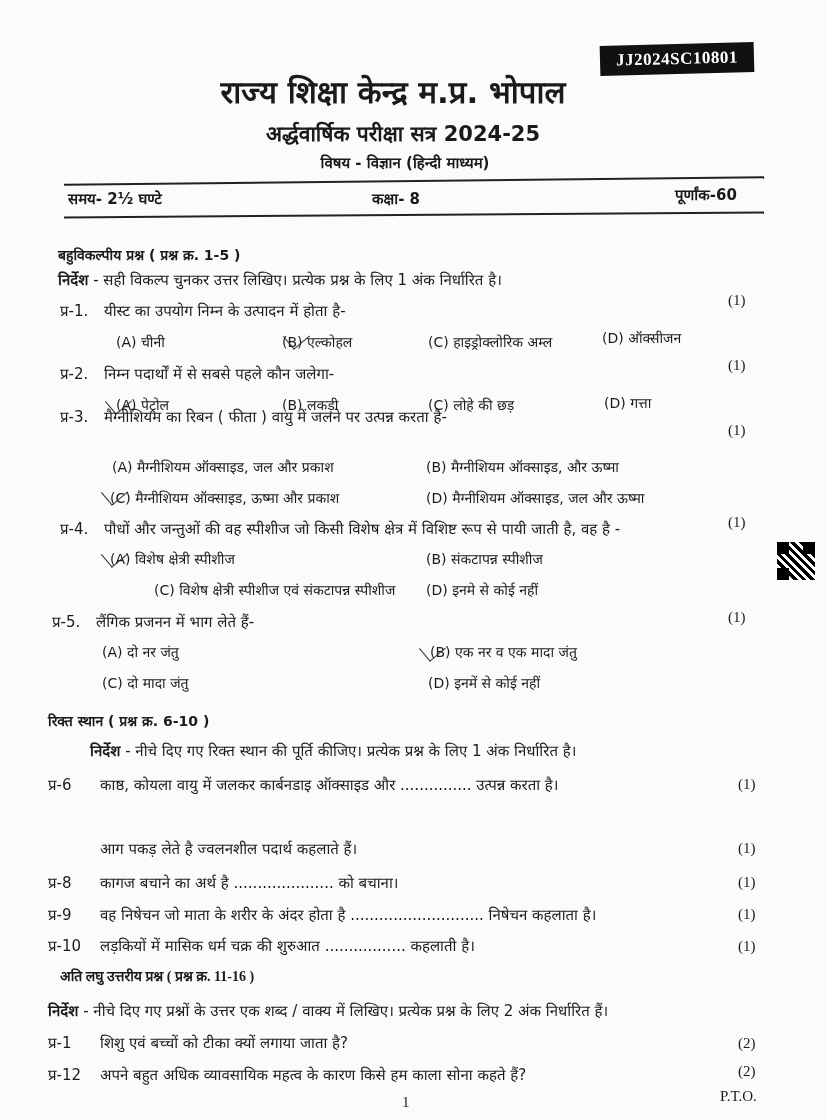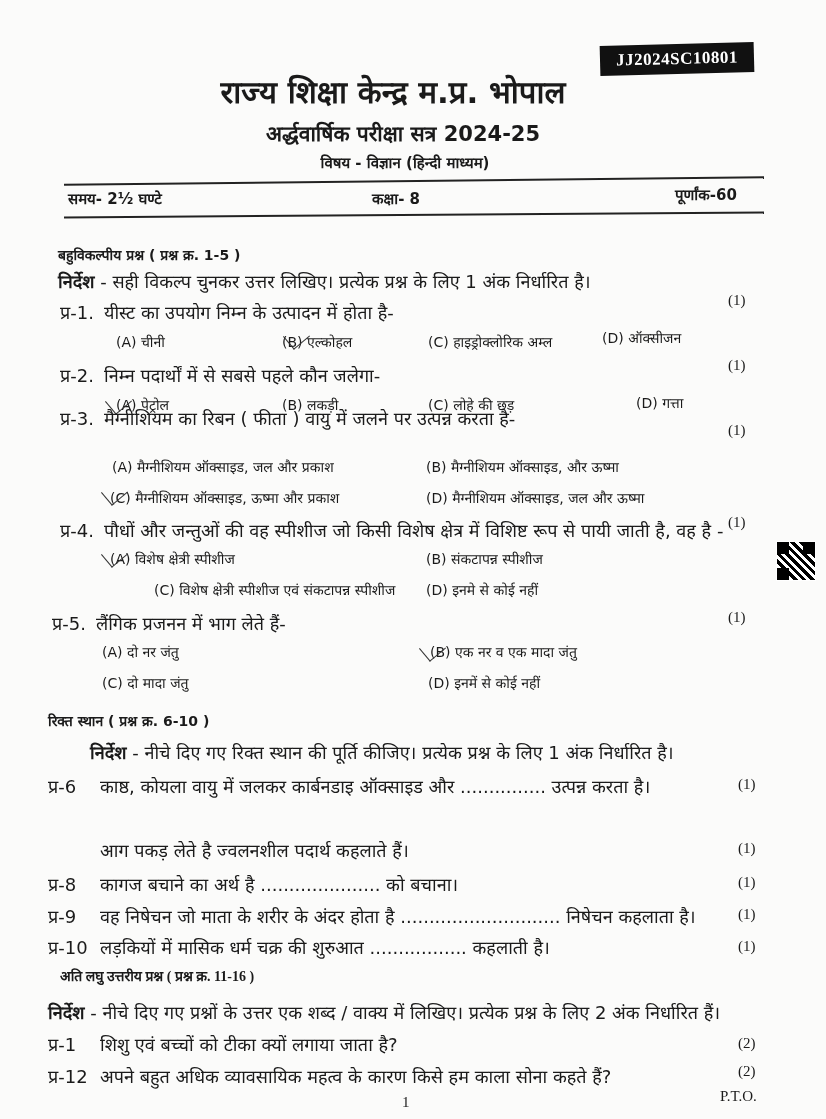--- a/index.html
+++ b/index.html
@@ -8,21 +8,21 @@
   .page{position:absolute;left:0;top:0;width:826px;height:1119px;background:#fbfbfa;}
   .code-box{position:absolute;left:600px;top:44px;width:154px;height:30px;background:#111;
             color:#fff;font-family:"Liberation Serif",serif;font-weight:bold;font-size:17px;
             line-height:30px;text-align:center;letter-spacing:0.5px;transform:rotate(-1.5deg);}
   .title{position:absolute;left:0;width:826px;text-align:center;font-weight:bold;}
   .t1{top:70px;font-size:31px;left:-20px;}
   .t2{top:119px;font-size:21px;left:-10px;}
   .t3{top:152px;font-size:15px;left:-8px;}
   .rule{position:absolute;height:2px;background:#222;}
   .meta{position:absolute;top:188px;font-weight:bold;font-size:15px;}
-  .line{position:absolute;font-size:18px;white-space:nowrap;}
+  .line{position:absolute;font-size:15px;white-space:nowrap;}
   .b{font-weight:bold;}
   .sec{font-size:14px;font-weight:bold;}
   .mark{position:absolute;font-size:15px;font-family:"Liberation Serif",serif;}
   .qn{display:inline-block;width:44px;}
   .qn2{display:inline-block;width:52px;}
   .opt{position:absolute;font-size:14px;white-space:nowrap;}
   .tick{position:absolute;width:20px;height:16px;border-left:1.5px solid #333;border-bottom:1.5px solid #333;transform:rotate(-40deg);}
   .qr{position:absolute;left:776px;top:541px;width:38px;height:38px;
       background:
        linear-gradient(#000,#000) 0 0/12px 12px no-repeat,
@@ -64,21 +64,21 @@
   <div class="opt" style="left:602px;top:328px;">(D) ऑक्सीजन</div>
 
   <div class="line" style="left:60px;top:363px;">
     <span class="qn">प्र-2.</span><span>निम्न पदार्थों में से सबसे पहले कौन जलेगा-</span>
   </div>
   <div class="mark" style="left:728px;top:357px;">(1)</div>
   <div class="opt" style="left:116px;top:395px;">(A) पेट्रोल</div>
   <div class="tick" style="left:108px;top:393px;"></div>
   <div class="opt" style="left:282px;top:395px;">(B) लकड़ी</div>
   <div class="opt" style="left:428px;top:395px;">(C) लोहे की छड़</div>
-  <div class="opt" style="left:604px;top:393px;margin-left:32px;">(D) गत्ता</div>
+  <div class="opt" style="left:604px;top:393px;">(D) गत्ता</div>
 
   <div class="line" style="left:60px;top:406px;">
     <span class="qn">प्र-3.</span><span>मैग्नीशियम का रिबन ( फीता ) वायु में जलने पर उत्पन्न करता है-</span>
   </div>
   <div class="mark" style="left:728px;top:422px;">(1)</div>
   <div class="opt" style="left:112px;top:457px;">(A) मैग्नीशियम ऑक्साइड, जल और प्रकाश</div>
   <div class="opt" style="left:426px;top:457px;">(B) मैग्नीशियम ऑक्साइड, और ऊष्मा</div>
   <div class="opt" style="left:110px;top:488px;">(C) मैग्नीशियम ऑक्साइड, ऊष्मा और प्रकाश</div>
   <div class="tick" style="left:104px;top:484px;"></div>
   <div class="opt" style="left:426px;top:488px;">(D) मैग्नीशियम ऑक्साइड, जल और ऊष्मा</div>

